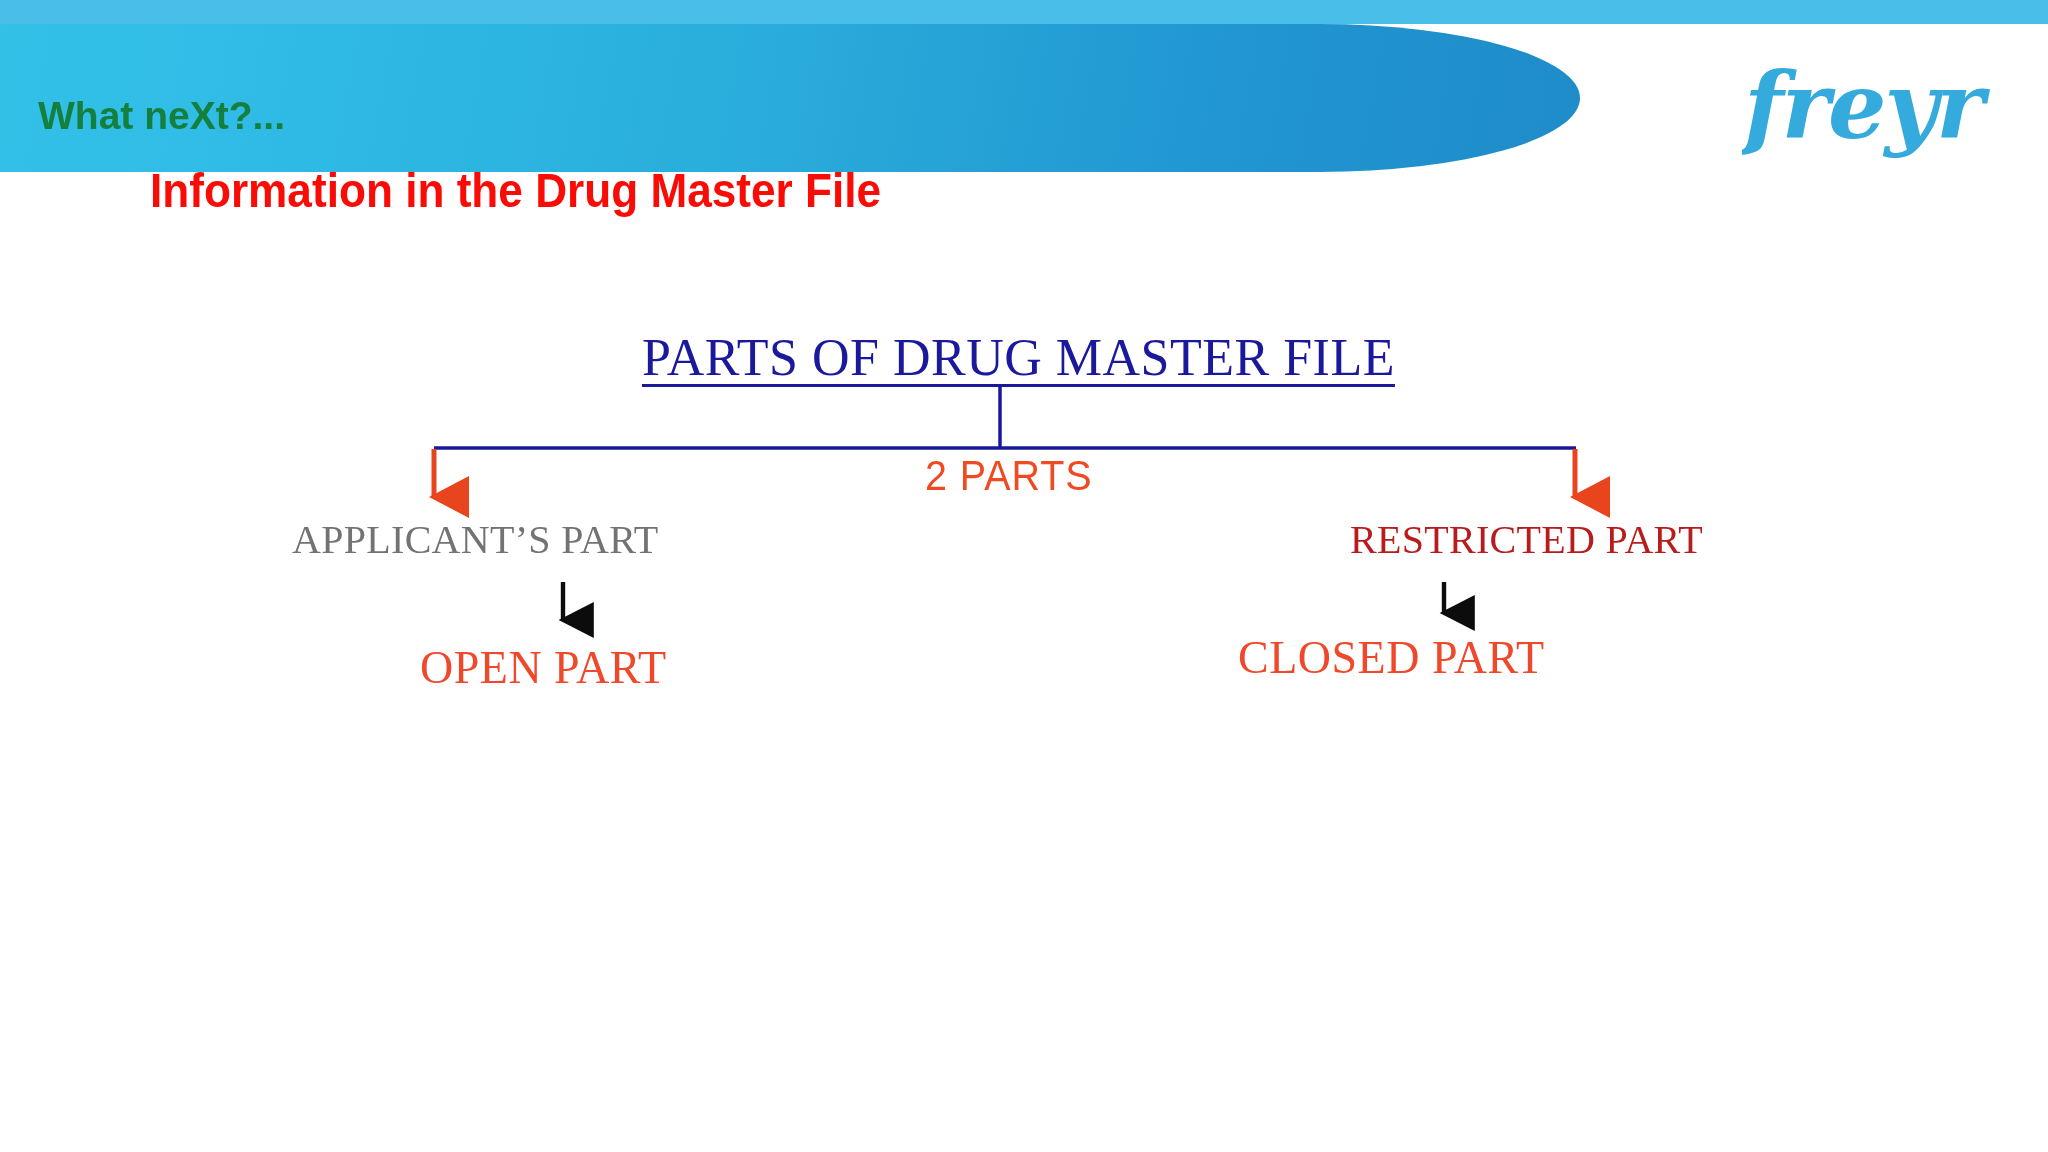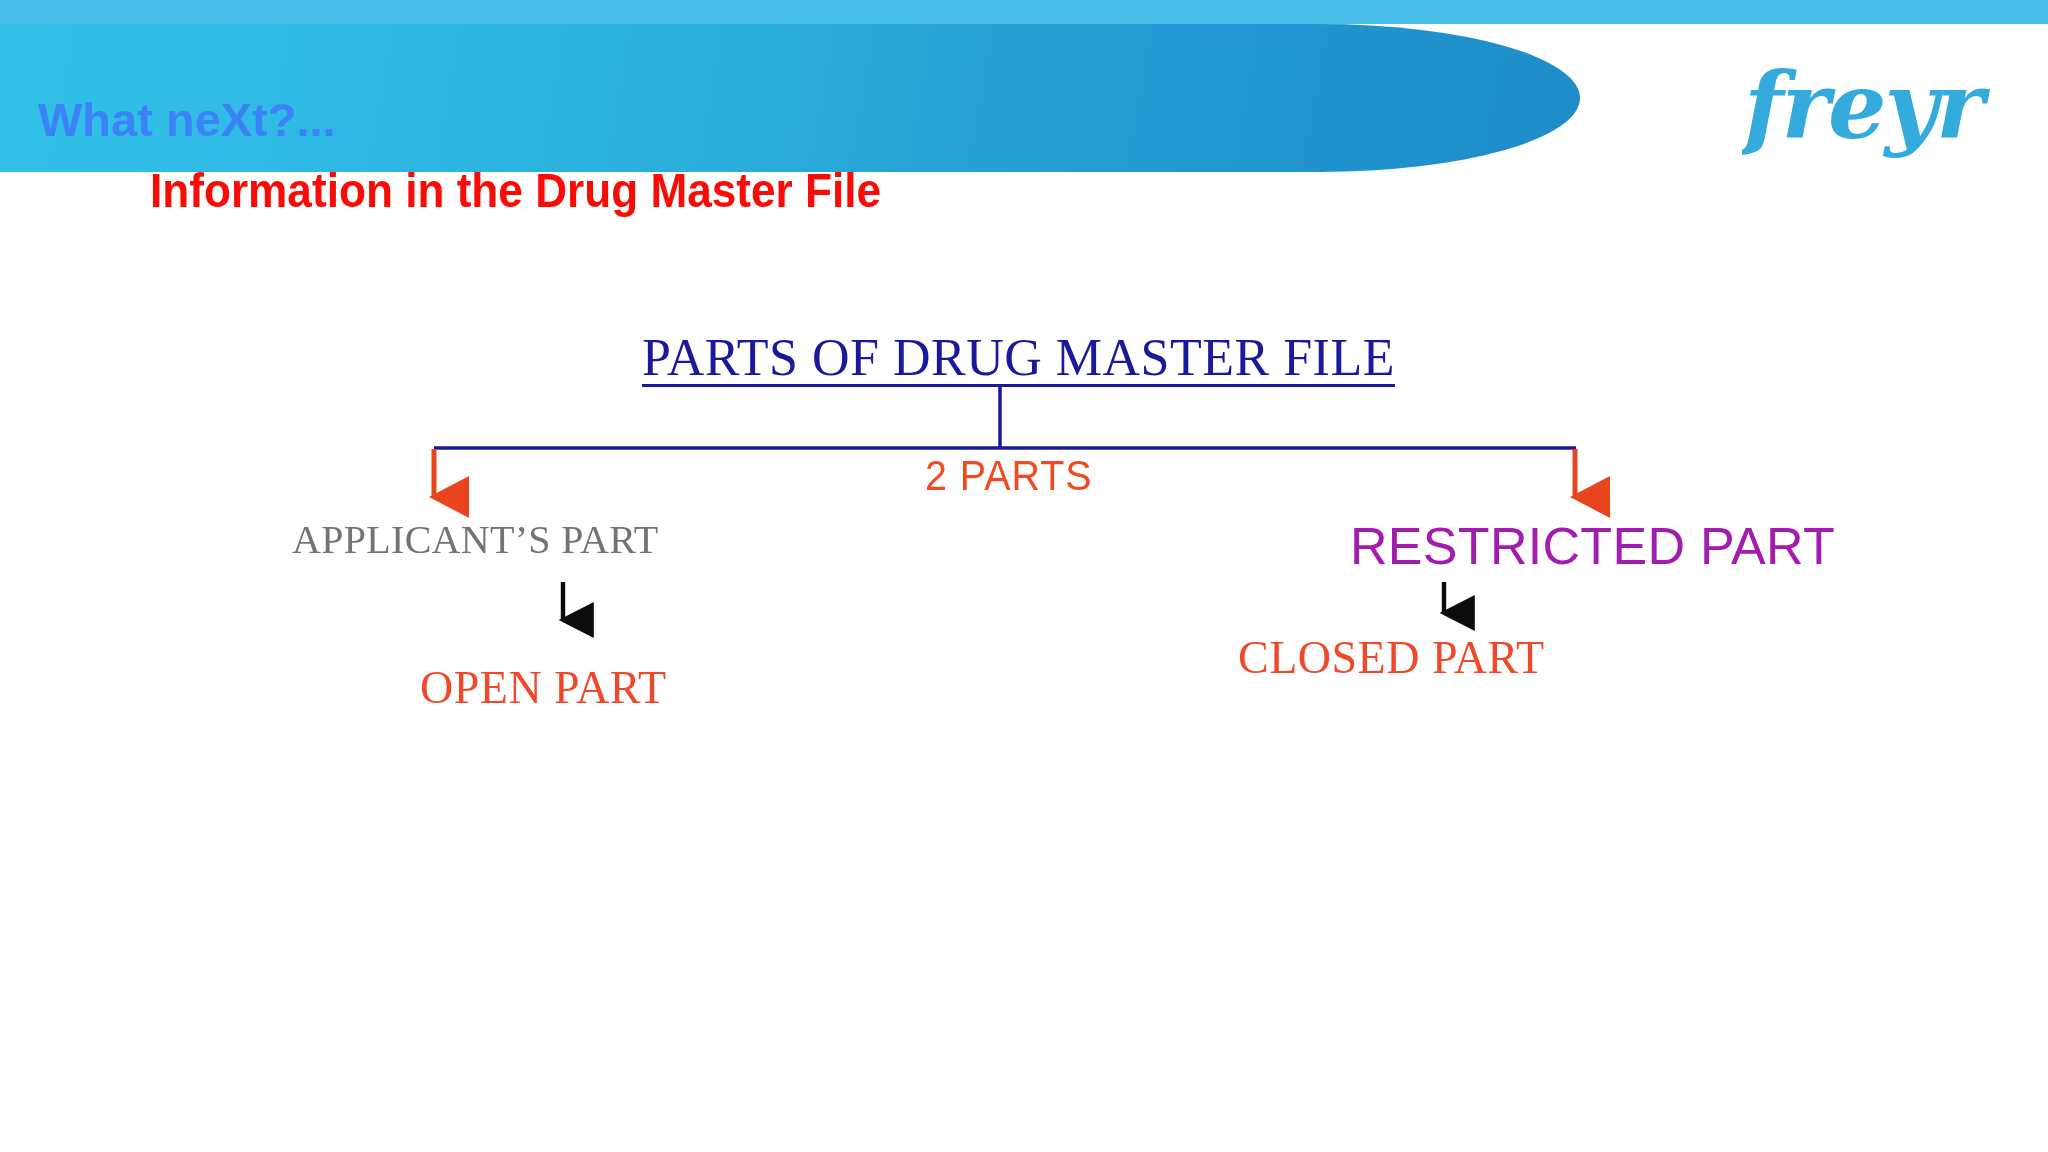--- a/index.html
+++ b/index.html
@@ -50,23 +50,23 @@
     height: 148px;
     background: linear-gradient(100deg, #33C2E8 0%, #30BCE6 18%, #2AAEDC 48%, #2196D1 78%, #1E8CC9 100%);
     border-top-right-radius: 520px 148px;
     border-bottom-right-radius: 520px 148px;
   }
   .banner-title {
     position: absolute;
     left: 38px;
     top: 96px;
     font-family: "Liberation Sans", sans-serif;
-    font-size: 47px;
+    font-size: 39px;
     font-weight: bold;
-    color: #3b82f6;
+    color: #15803d;
     letter-spacing: 0px;
     line-height: 1;
     white-space: nowrap;
   }
 
   
   #logo {
     position: absolute;
     right: 56px;
     top: 26px;
@@ -142,33 +142,32 @@
     left: 292px;
     top: 220px;
     font-family: "Liberation Serif", "DejaVu Serif", serif;
     font-size: 40px;
     color: #737373;
     letter-spacing: 0.3px;
   }
   .branch-label-right {
     left: 1350px;
     top: 220px;
-    font-family: Liberation Sans, sans-serif;
-    font-size: 52px;
-    color: #a21caf;
+    font-family: Liberation Serif, serif;
+    font-size: 40px;
+    color: #b91c1c;
     letter-spacing: 0.3px;
   }
   .leaf-label-left {
     left: 420px;
     top: 345px;
     font-family: "Liberation Serif", "DejaVu Serif", serif;
     font-size: 46px;
     color: #F0482A;
     letter-spacing: 0.5px;
-    margin-top: 20px;
   }
   .leaf-label-right {
     left: 1238px;
     top: 335px;
     font-family: "Liberation Serif", "DejaVu Serif", serif;
     font-size: 46px;
     color: #F0482A;
     letter-spacing: 0.5px;
   }
 </style>

